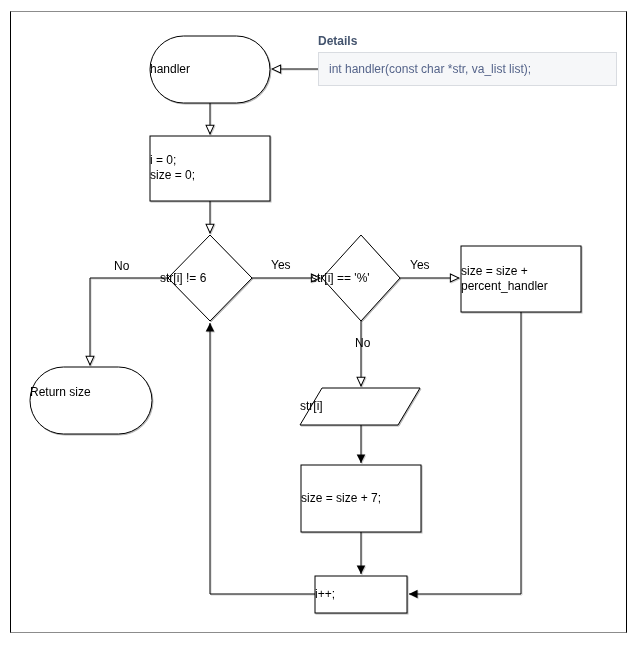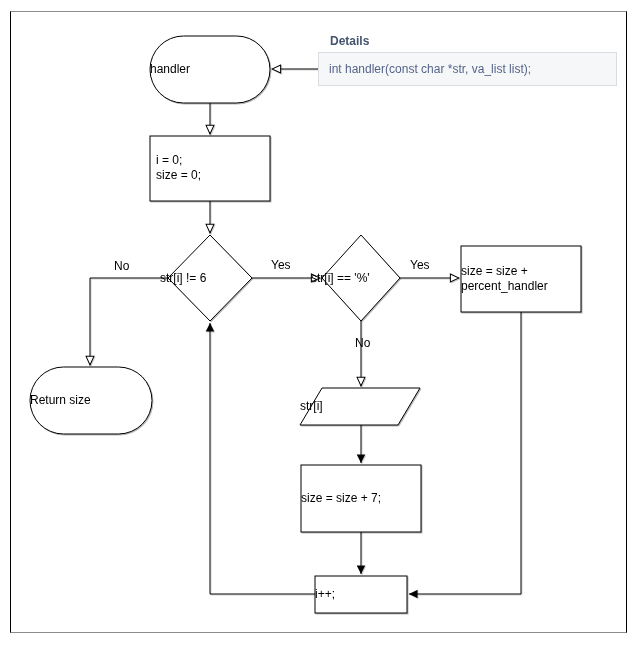--- a/index.html
+++ b/index.html
@@ -18,21 +18,21 @@
   .edges{filter:drop-shadow(1px 1px 0.5px rgba(0,0,0,0.18));}
   .lbl{
     position:absolute;font-size:12px;line-height:15px;color:#000;
     text-align:left;white-space:pre-line;pointer-events:none;
   }
   .edge-lbl{
     position:absolute;font-size:12px;line-height:14px;color:#000;
     text-align:left;white-space:nowrap;pointer-events:none;
   }
   .details-title{
-    position:absolute;left:318px;top:34px;font-size:12px;font-weight:bold;margin-left:12px;
+    position:absolute;left:318px;top:34px;font-size:12px;font-weight:bold;
   }
   .details-box{
     position:absolute;left:318px;top:52px;width:287px;height:32px;
     border:1px solid #d9dce1;border-radius:0;background:#f6f7f9;
     display:flex;align-items:center;padding-left:10px;box-sizing:content-box;
     font-size:12px;
   }
 </style>
 </head>
 <body>
@@ -75,27 +75,27 @@
     <rect x="315" y="576" width="92" height="37"></rect>
   </g>
 </svg>
 
 <div class="details-title" style="color:#44546e">Details</div>
 <div class="details-box">
   <span style="color:#55648a">int handler(const char *str, va_list list);</span>
 </div>
 
 <div class="lbl" style="left:150px;top:62px;width:120px">handler</div>
-<div class="lbl" style="left:156px;top:153px;width:108px">i = 0;
+<div class="lbl" style="left:150px;top:153px;width:108px">i = 0;
 size = 0;</div>
 <div class="lbl" style="left:160px;top:271px;width:100px">str[i] != 6</div>
 <div class="lbl" style="left:311px;top:271px;width:100px">str[i] == '%'</div>
 <div class="lbl" style="left:461px;top:264px;width:128px">size = size +
 percent_handler</div>
-<div class="lbl" style="left:30px;top:393px;width:130px">Return size</div>
+<div class="lbl" style="left:30px;top:385px;width:130px">Return size</div>
 <div class="lbl" style="left:300px;top:399px;width:120px">str[i]</div>
 <div class="lbl" style="left:301px;top:491px;width:120px">size = size + 7;</div>
 <div class="lbl" style="left:315px;top:587px;width:92px">i++;</div>
 
 <div class="edge-lbl" style="left:114px;top:259px;width:40px">No</div>
 <div class="edge-lbl" style="left:271px;top:258px;width:40px">Yes</div>
 <div class="edge-lbl" style="left:410px;top:258px;width:40px">Yes</div>
 <div class="edge-lbl" style="left:355px;top:336px;width:40px">No</div>
 
 </body></html>

